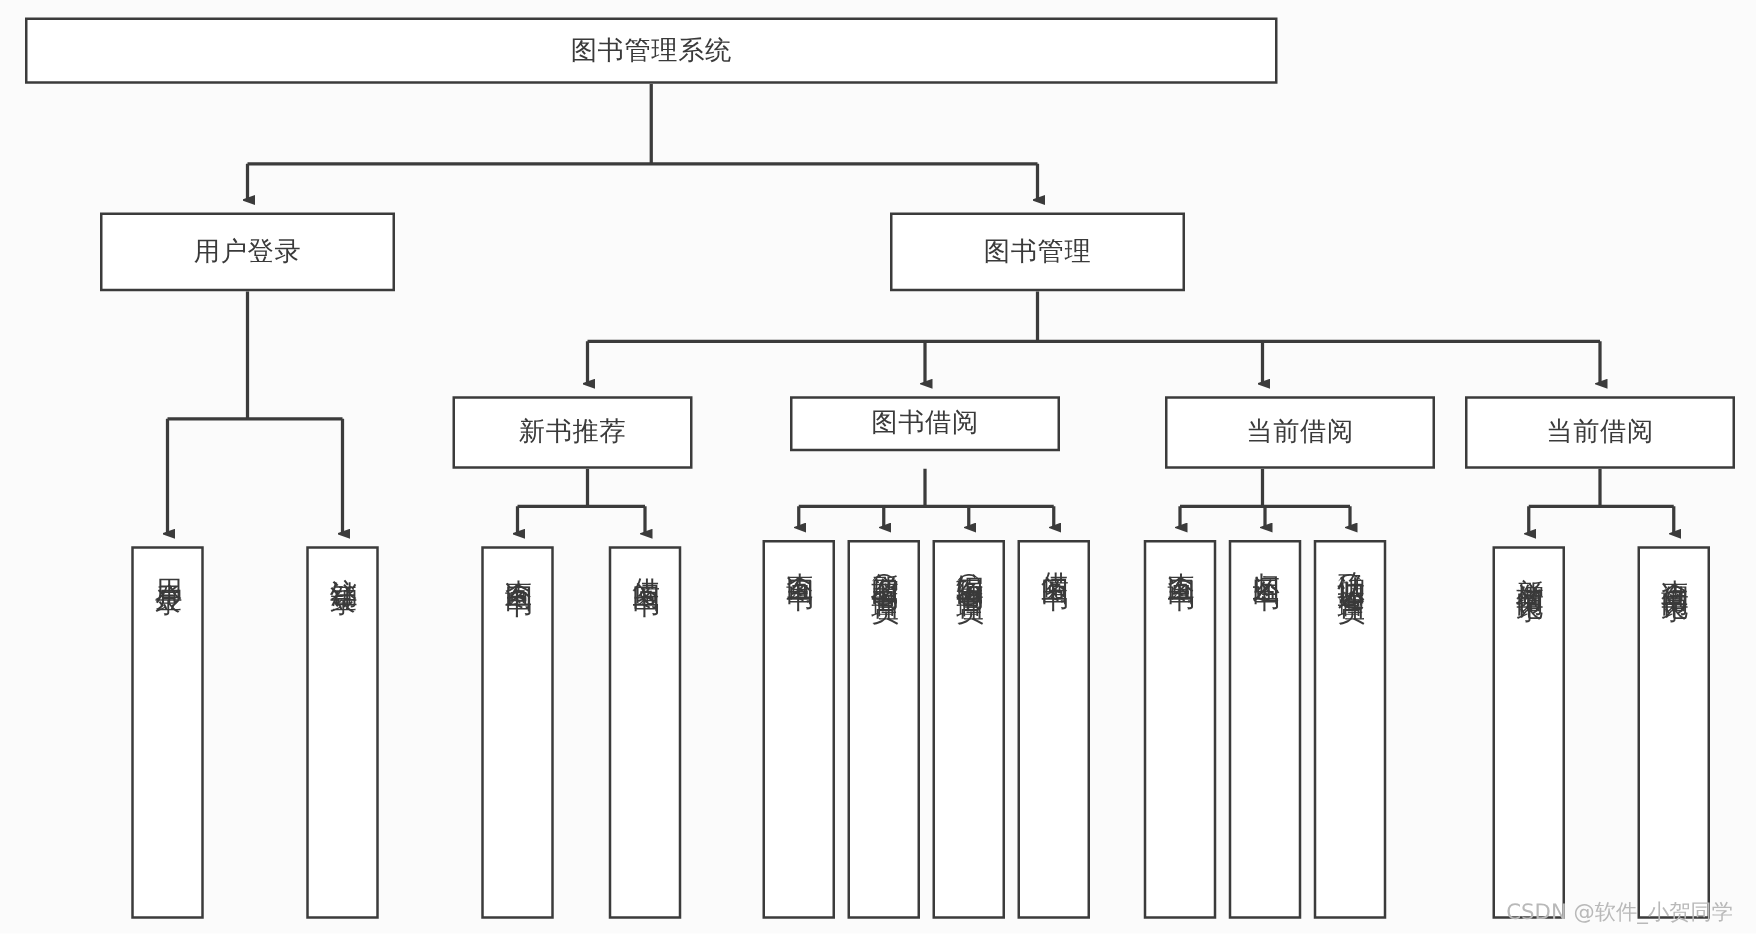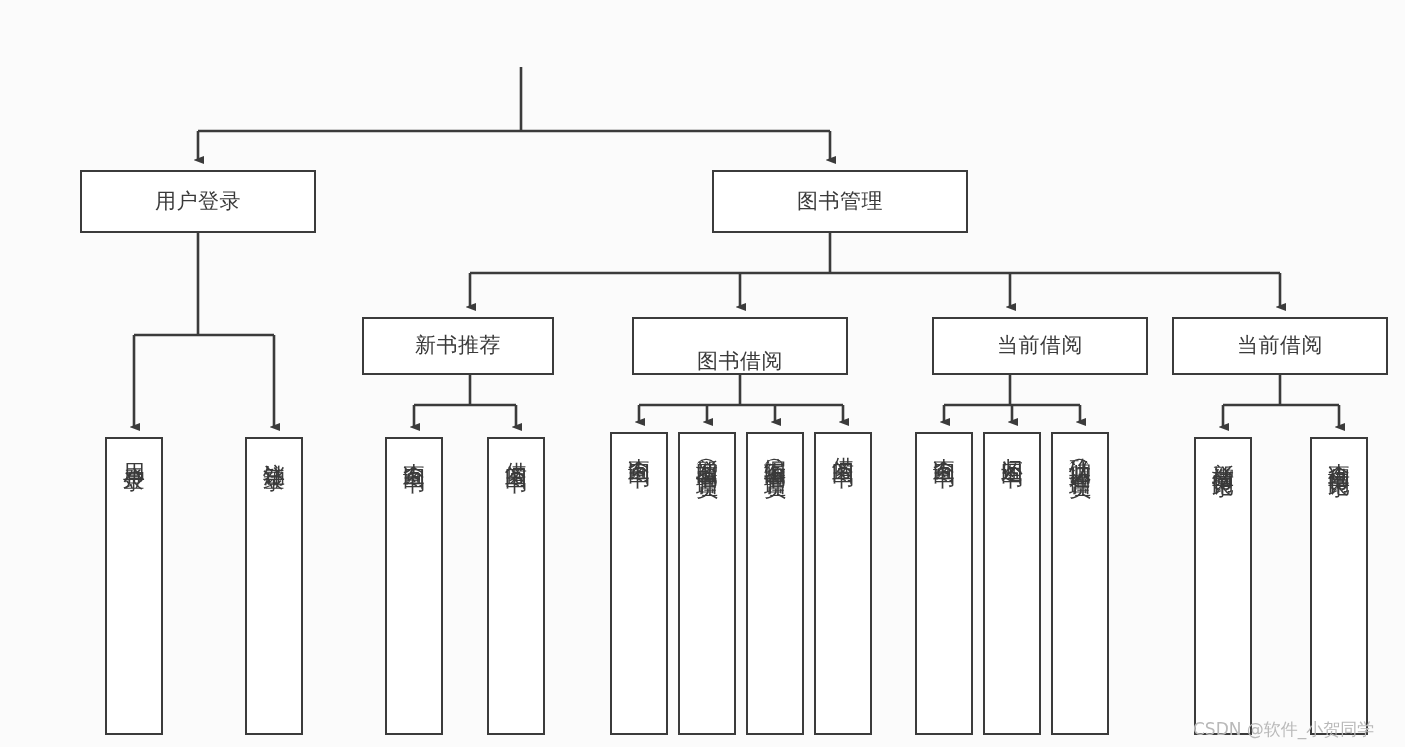--- a/index.html
+++ b/index.html
@@ -61,20 +61,21 @@
     line-height: 1.0;
     letter-spacing: 3px;
     white-space: nowrap;
   }
   #watermark {
     position: absolute;
     color: #b9b9b9;
     font-size: 17px;
     white-space: nowrap;
     font-family: "DejaVu Sans", "Liberation Sans", sans-serif;
+    margin-left: 12px;
   }
 </style>
 </head>
 <body>
 
 <div id="canvas">
 
   <svg class="wires" viewBox="0 0 1405 747" xmlns="http://www.w3.org/2000/svg">
     <defs>
       <marker id="arrow" markerWidth="10" markerHeight="10" refX="4" refY="6" orient="auto" markerUnits="userSpaceOnUse">
@@ -118,32 +119,35 @@
       <path d="M 1012,405 L 1012,422" marker-end="url(#arrow)"></path>
       <path d="M 1080,405 L 1080,422" marker-end="url(#arrow)"></path>
 
       <path d="M 1280,375 L 1280,405"></path>
       <path d="M 1223,405 L 1339,405"></path>
       <path d="M 1223,405 L 1223,427" marker-end="url(#arrow)"></path>
       <path d="M 1339,405 L 1339,427" marker-end="url(#arrow)"></path>
     </g>
   </svg>
 
+  <div class="node horiz root" style="left:20px; top:14px; width:1002px; height:53px;">
+    <span class="label">图书管理系统</span>
+  </div>
 
   <div class="node horiz" style="left:80px; top:170px; width:236px; height:63px;">
     <span class="label">用户登录</span>
   </div>
-  <div class="node horiz" style="left:712px; top:170px; width:256px; height:63px;">
+  <div class="node horiz" style="left:712px; top:170px; width:236px; height:63px;">
     <span class="label">图书管理</span>
   </div>
 
   <div class="node horiz" style="left:362px; top:317px; width:192px; height:58px;">
     <span class="label">新书推荐</span>
   </div>
-  <div class="node horiz" style="left:632px; top:317px; width:216px; height:58px;align-items:flex-end;">
+  <div class="node horiz" style="left:632px; top:317px; width:216px; height:44px;">
     <span class="label">图书借阅</span>
   </div>
   <div class="node horiz" style="left:902px; top:317px; width:216px; height:58px;margin-left:30px;">
     <span class="label">当前借阅</span>
   </div>
   <div class="node horiz" style="left:1172px; top:317px; width:216px; height:58px;">
     <span class="label">当前借阅</span>
   </div>
 
   <div class="node vert" style="left:105px; top:437px; width:58px; height:298px;">

